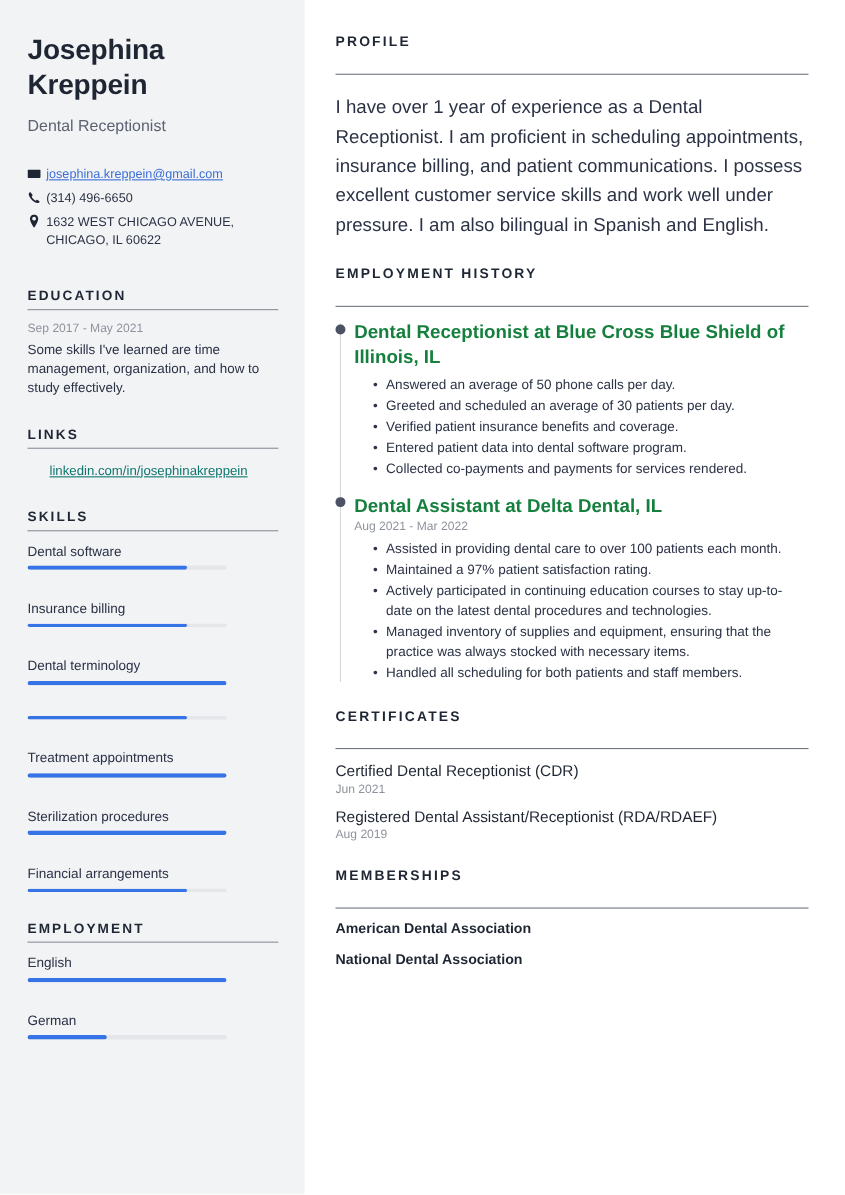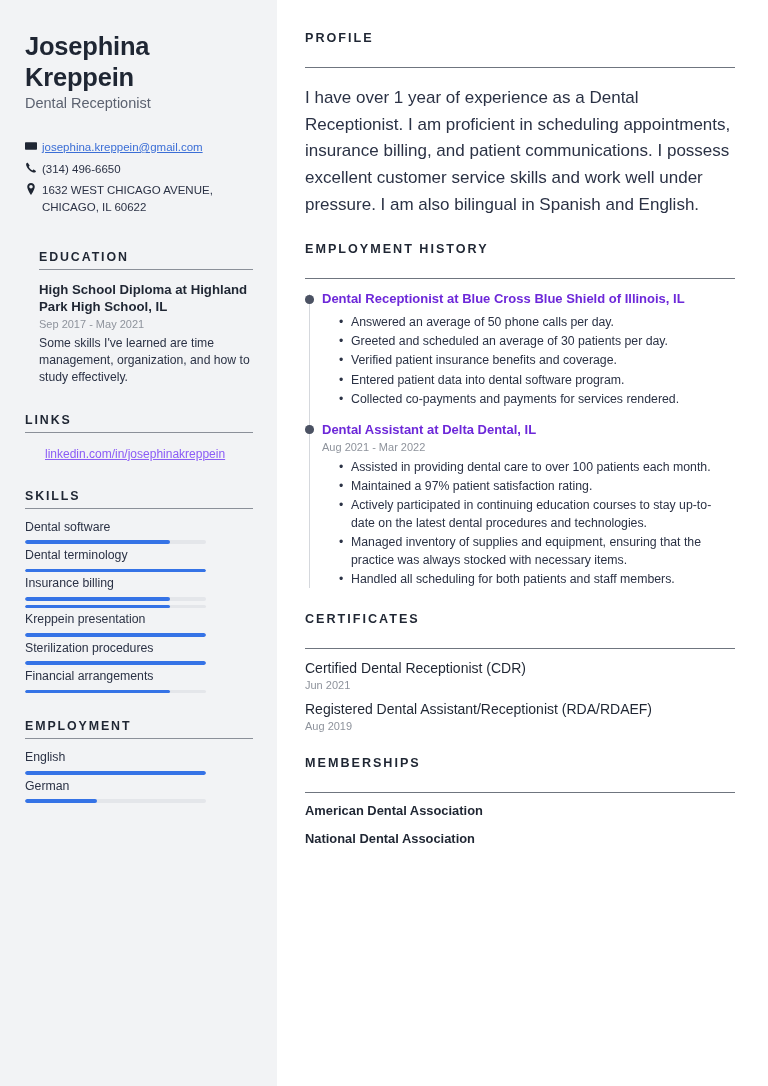--- a/index.html
+++ b/index.html
@@ -34,21 +34,21 @@
     font-size: 25.5px;
     font-weight: bold;
     line-height: 1.2;
     color: #1f2633;
     letter-spacing: -0.2px;
     margin: 0;
   }
   .job-title {
     font-size: 14.5px;
     color: #5c6270;
-    margin-top: 2px;
+    margin-top: 14px;
     line-height: 1.3;
   }
   .contact-list {
     margin-top: 26px;
   }
   .contact-row {
     display: flex;
     align-items: flex-start;
     margin-bottom: 5px;
     font-size: 11.5px;
@@ -64,21 +64,21 @@
     padding-top: 1px;
   }
   .contact-icon svg { display: block; }
   .contact-text { flex: 1; }
   .contact-link {
     color: #3b6ed6;
     text-decoration: underline;
   }
 
   .side-section { margin-top: 26px; }
-  .side-section.first { margin-top: 34px; margin-left: 14px; }
+  .side-section.first { margin-top: 34px; }
 
   .sec-head {
     font-size: 12.4px;
     font-weight: bold;
     letter-spacing: 1.9px;
     color: #1f2633;
     padding-bottom: 5px;
     border-bottom: 1.4px solid #8b9099;
     margin-bottom: 11px;
   }
@@ -96,28 +96,28 @@
   }
   .edu-desc {
     font-size: 12.2px;
     color: #2b3245;
     line-height: 1.42;
     margin-top: 5px;
   }
 
   .link-item {
     font-size: 12px;
-    color: #8b5cf6;
+    color: #0f766e;
     line-height: 1.4;
     margin-top: 3px;
     word-break: break-all;
     padding-left: 20px;
   }
 
-  .bar-item { margin-bottom: 4px; }
+  .bar-item { margin-bottom: 28px; }
   .bar-item:last-child { margin-bottom: 0; }
   .bar-label {
     font-size: 12.3px;
     color: #2b3245;
     margin-bottom: 6px;
     line-height: 1.2;
   }
   .bar-track {
     width: 181px;
     height: 3.6px;
@@ -173,23 +173,23 @@
   .job-dot {
     position: absolute;
     left: -17px;
     top: 3.5px;
     width: 8.6px;
     height: 8.6px;
     border-radius: 50%;
     background: #4b5263;
   }
   .job-head {
-    font-size: 13px;
-    font-weight: bold;
-    color: #6d28d9;
+    font-size: 17px;
+    font-weight: bold;
+    color: #15803d;
     line-height: 1.3;
   }
   .job-date {
     font-size: 11px;
     color: #8e939c;
     margin-top: 2px;
   }
   .job-bullets {
     margin: 5px 0 0 0;
     padding-left: 29px;
@@ -268,21 +268,20 @@
             </svg>
         </span>
         <span class="contact-text">1632 WEST CHICAGO AVENUE, CHICAGO, IL 60622</span>
       </div>
 
     </div>
 
     <section class="side-section first">
       <div class="sec-head">EDUCATION</div>
       <div>
-        <div class="edu-title">High School Diploma at Highland Park High School, IL</div>
         <div class="edu-date">Sep 2017 - May 2021</div>
         <div class="edu-desc">Some skills I've learned are time management, organization, and how to study effectively.</div>
       </div>
     </section>
 
     <section class="side-section">
       <div class="sec-head">LINKS</div>
       <a class="link-item" href="#">linkedin.com/in/josephinakreppein</a>
     </section>
 
@@ -290,41 +289,41 @@
       <div class="sec-head">SKILLS</div>
 
       <div class="bar-item">
         <div class="bar-label">Dental software</div>
         <div class="bar-track">
           <div class="bar-fill" style="width: 80%;"></div>
         </div>
       </div>
 
       <div class="bar-item">
+        <div class="bar-label">Insurance billing</div>
+        <div class="bar-track">
+          <div class="bar-fill" style="width: 80%;"></div>
+        </div>
+      </div>
+
+      <div class="bar-item">
         <div class="bar-label">Dental terminology</div>
         <div class="bar-track">
           <div class="bar-fill" style="width: 100%;"></div>
         </div>
       </div>
 
       <div class="bar-item">
-        <div class="bar-label">Insurance billing</div>
         <div class="bar-track">
           <div class="bar-fill" style="width: 80%;"></div>
         </div>
       </div>
 
       <div class="bar-item">
-        <div class="bar-track">
-          <div class="bar-fill" style="width: 80%;"></div>
-        </div>
-      </div>
-
-      <div class="bar-item">
-        <div class="bar-label">Kreppein presentation</div>
+        <div class="bar-label">Treatment appointments</div>
         <div class="bar-track">
           <div class="bar-fill" style="width: 100%;"></div>
         </div>
       </div>
 
       <div class="bar-item">
         <div class="bar-label">Sterilization procedures</div>
         <div class="bar-track">
           <div class="bar-fill" style="width: 100%;"></div>
         </div>

